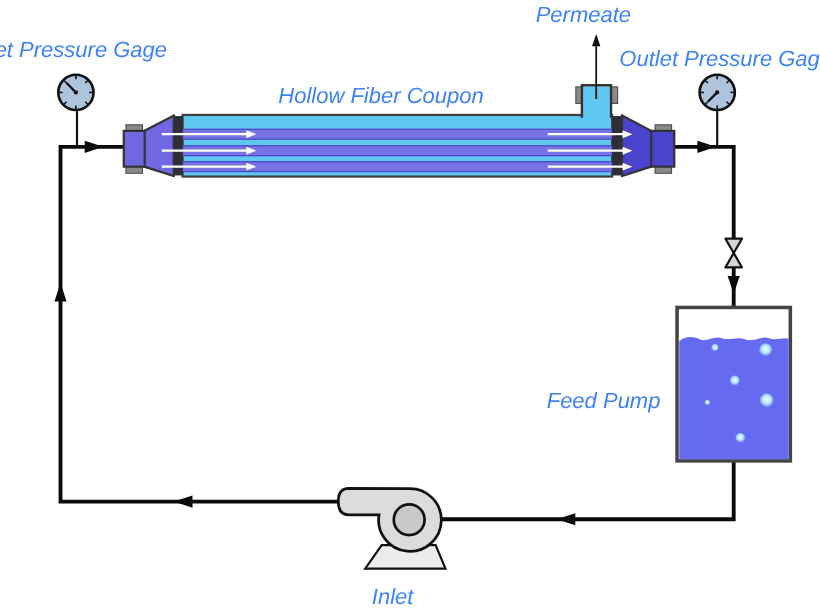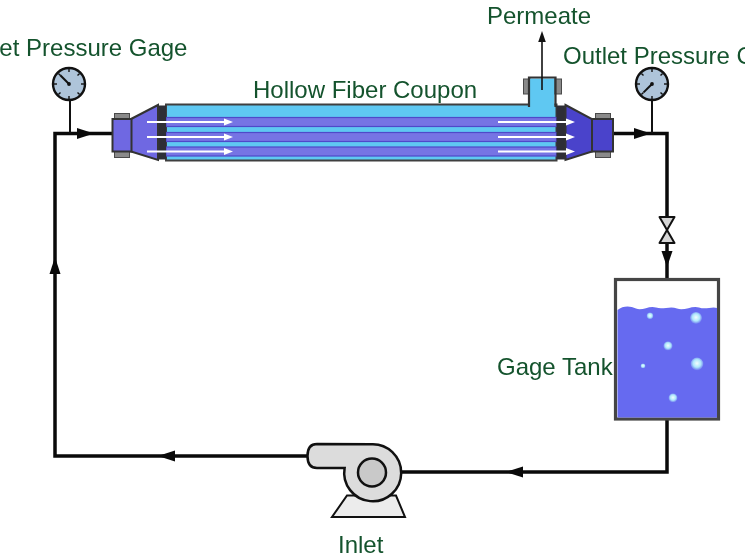--- a/index.html
+++ b/index.html
@@ -5,24 +5,25 @@
   html,body{margin:0;padding:0;background:#fff;}
   #canvas{
     position:relative;
     width:745px;height:558px;
     overflow:hidden;
     background:#ffffff;
     font-family:"Liberation Sans", sans-serif;
   }
   .lbl{
     position:absolute;
-    font-size:24px;
-    color:#14532d;
+    font-size:20px;
+    color:#3b82f6;
     white-space:nowrap;
     line-height:1.1;
+    font-style:italic;
   }
   svg{position:absolute;left:0;top:0;}
 </style>
 </head>
 <body>
 
 <div id="canvas">
 
   <svg width="745" height="558" viewBox="0 0 745 558">
     <defs>
@@ -155,16 +156,16 @@
       <polygon points="347,495.5 396,495.5 405,517 332,517" fill="#ececec" stroke="#111" stroke-width="2"></polygon>
       <path d="M 317 444 L 371 444.3 A 28.5 28.5 0 1 1 344.6 468 L 317 468 Q 307.5 468 307.5 456 Q 307.5 444 317 444 Z" fill="#dcdcdc" stroke="#111" stroke-width="2.5"></path>
       <circle cx="372" cy="472.5" r="14" fill="#c9c9c9" stroke="#111" stroke-width="2.5"></circle>
     </g>
   </svg>
 
   <div class="lbl" style="left:-26px; top:35px;">Inlet Pressure Gage</div>
   <div class="lbl" style="left:253px; top:77px;">Hollow Fiber Coupon</div>
   <div class="lbl" style="left:487px; top:3px;">Permeate</div>
   <div class="lbl" style="left:563px; top:43px;">Outlet Pressure Gage</div>
-  <div class="lbl" style="left:497px; top:354px;">Gage Tank</div>
+  <div class="lbl" style="left:497px; top:354px;">Feed Pump</div>
   <div class="lbl" style="left:338px; top:532px;">Inlet</div>
 
 </div>
 
 </body></html>

